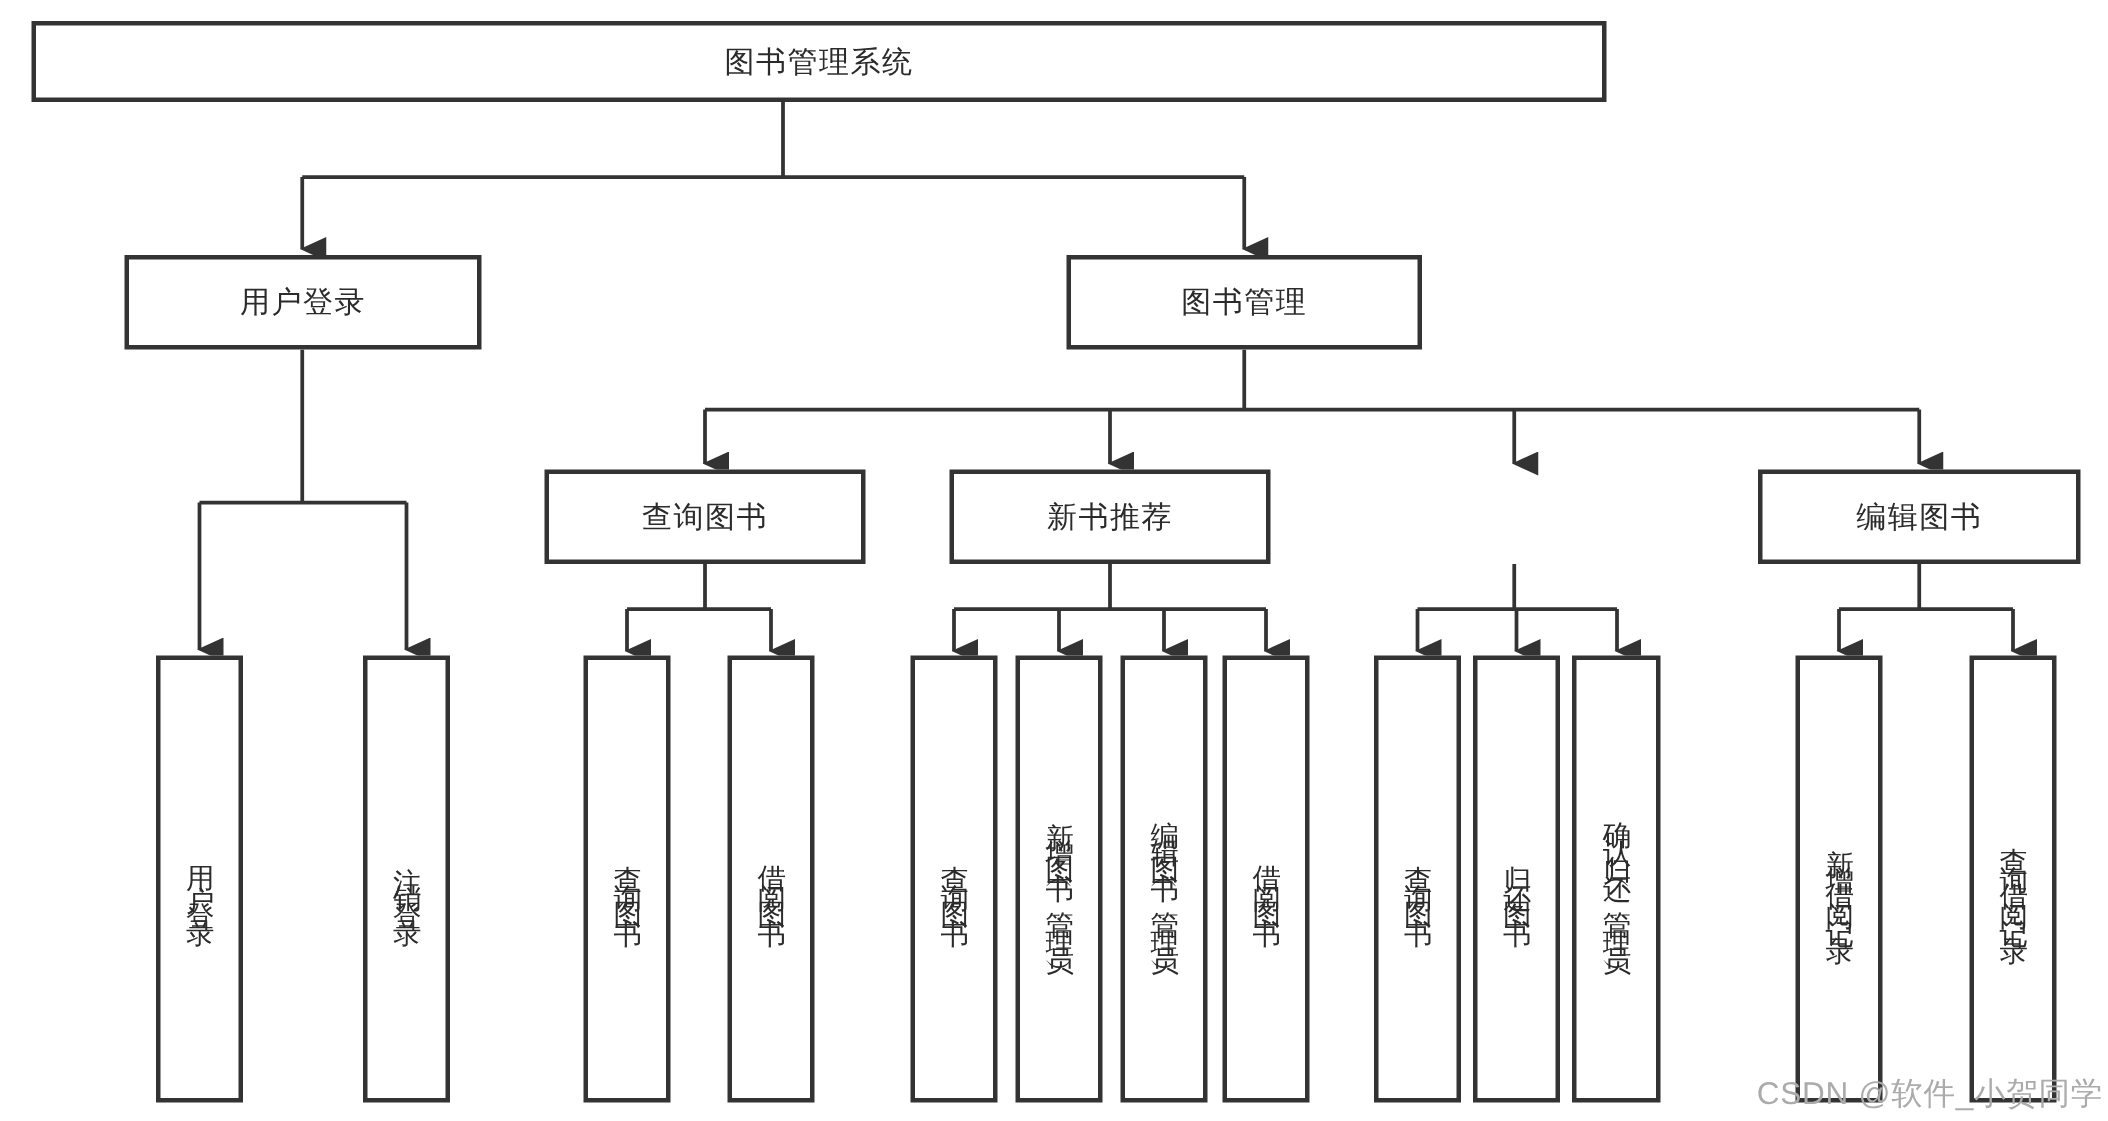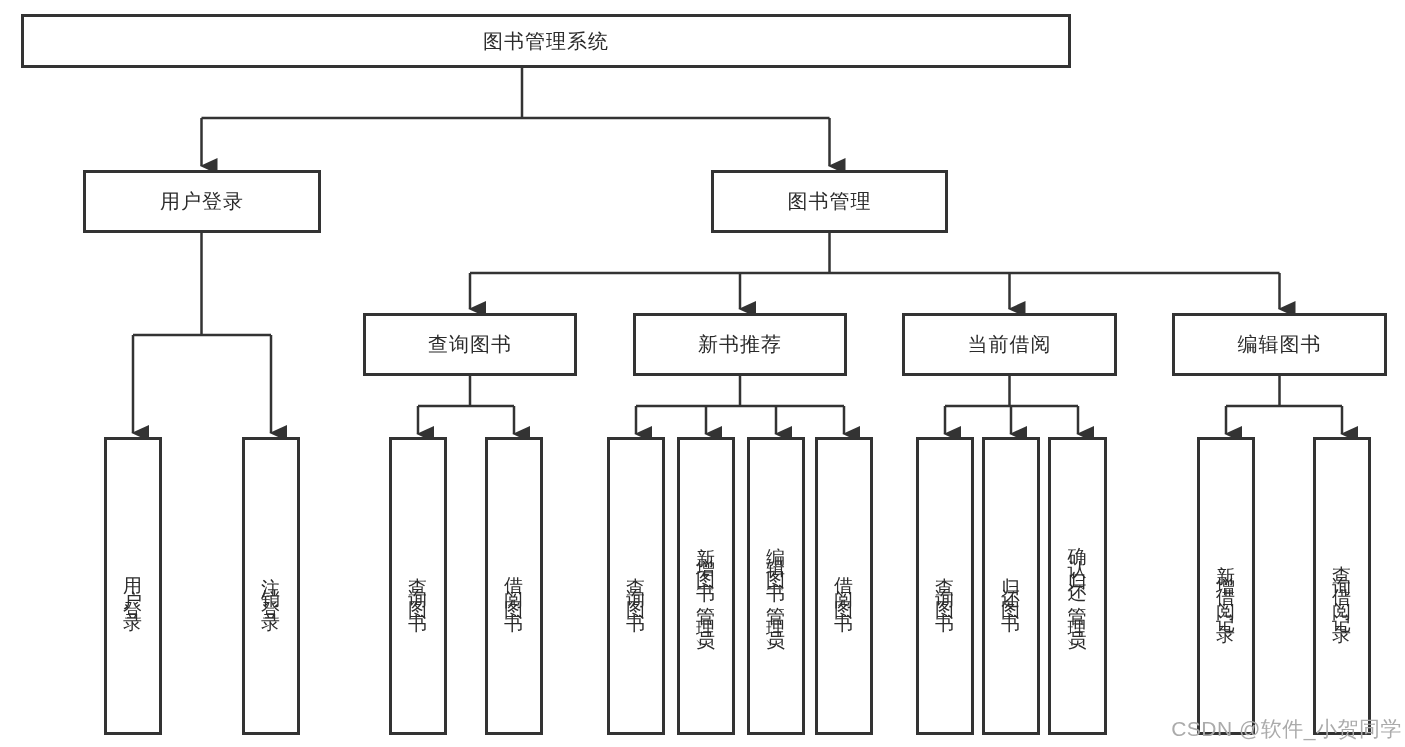--- a/index.html
+++ b/index.html
@@ -103,23 +103,20 @@
   <div class="box" style="left:711px;top:170px;width:237px;height:63px">
     <span class="hlabel">图书管理</span>
   </div>
 
   <div class="box" style="left:363px;top:313px;width:214px;height:63px">
     <span class="hlabel">查询图书</span>
   </div>
   <div class="box" style="left:633px;top:313px;width:214px;height:63px">
     <span class="hlabel">新书推荐</span>
   </div>
-  <div class="box" style="left:902px;top:313px;width:215px;height:63px">
-    <span class="hlabel">当前借阅</span>
-  </div>
   <div class="box" style="left:1172px;top:313px;width:215px;height:63px">
     <span class="hlabel">编辑图书</span>
   </div>
 
   <div class="box leaf" style="left:104px">
     <span class="vtext">用户登录</span>
   </div>
   <div class="box leaf" style="left:242px">
     <span class="vtext">注销登录</span>
   </div>

